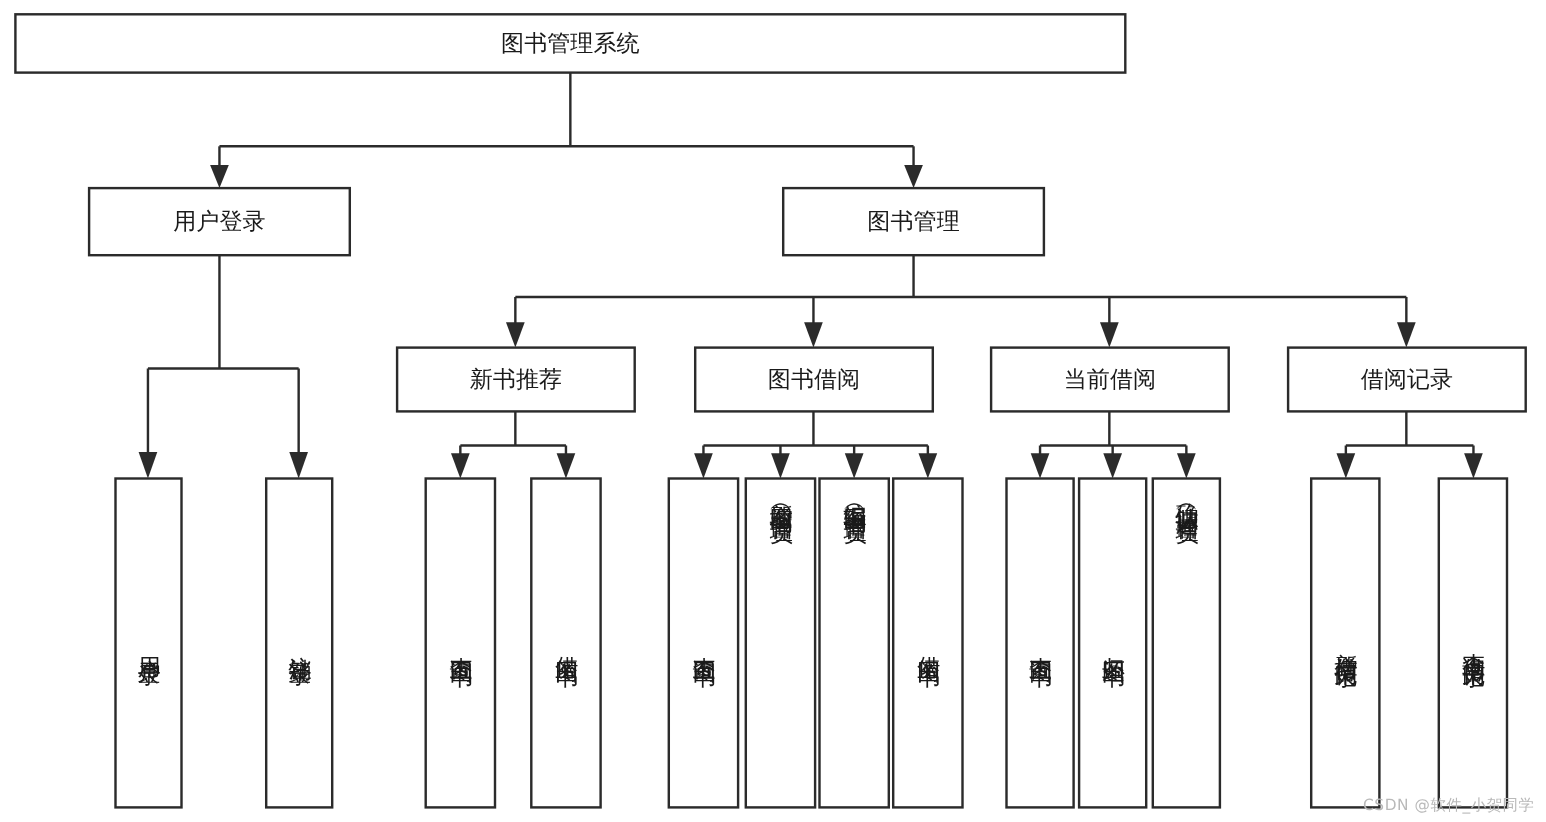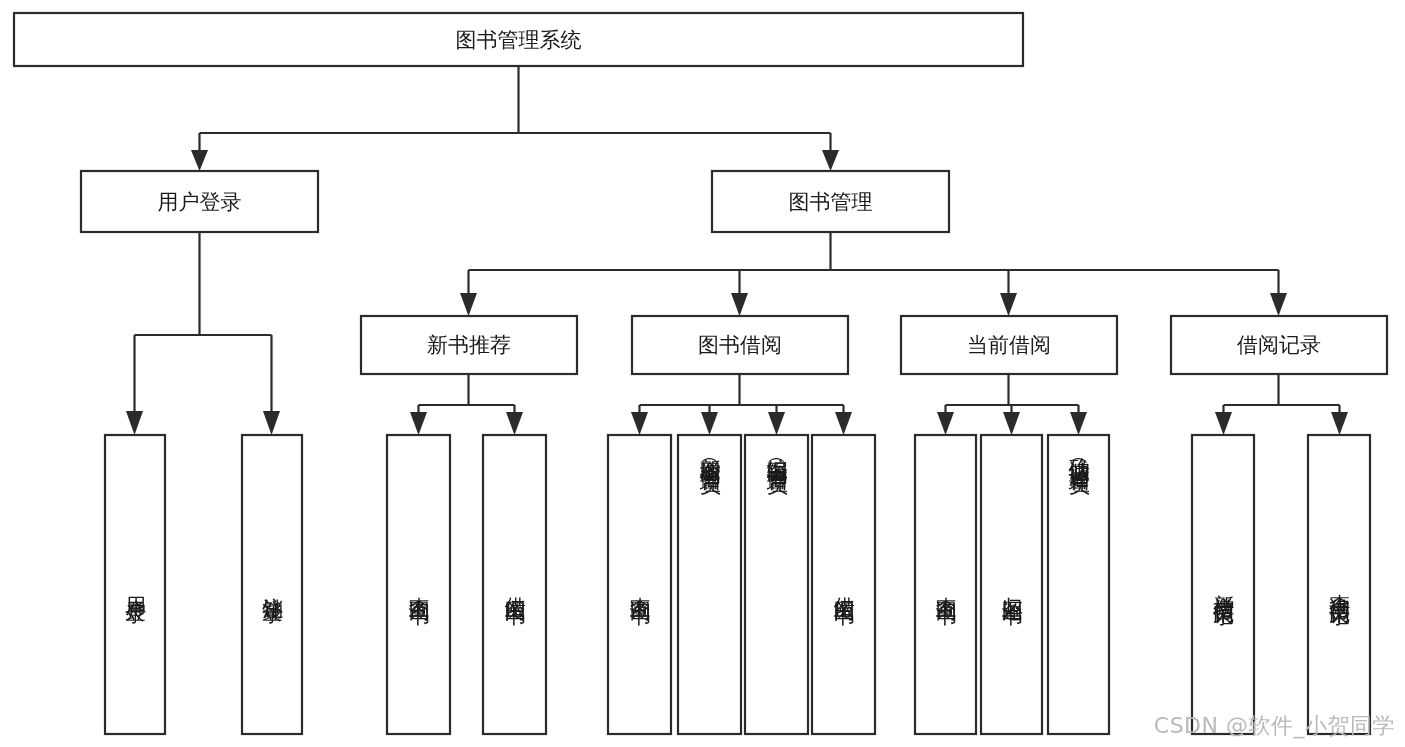--- a/index.html
+++ b/index.html
@@ -65,21 +65,21 @@
     line-height: 1.12;
     letter-spacing: 2.5px;
     color: #1a1a1a;
     white-space: nowrap;
   }
   #watermark {
     position: absolute;
     right: 10px;
     bottom: 6px;
     font-family: "DejaVu Sans", "Liberation Sans", sans-serif;
-    font-size: 22px;
+    font-size: 14px;
     color: #b9b9b9;
     letter-spacing: 0.5px;
     white-space: nowrap;
   }
 </style>
 </head>
 <body>
 
 <div id="diagram-root">
 

